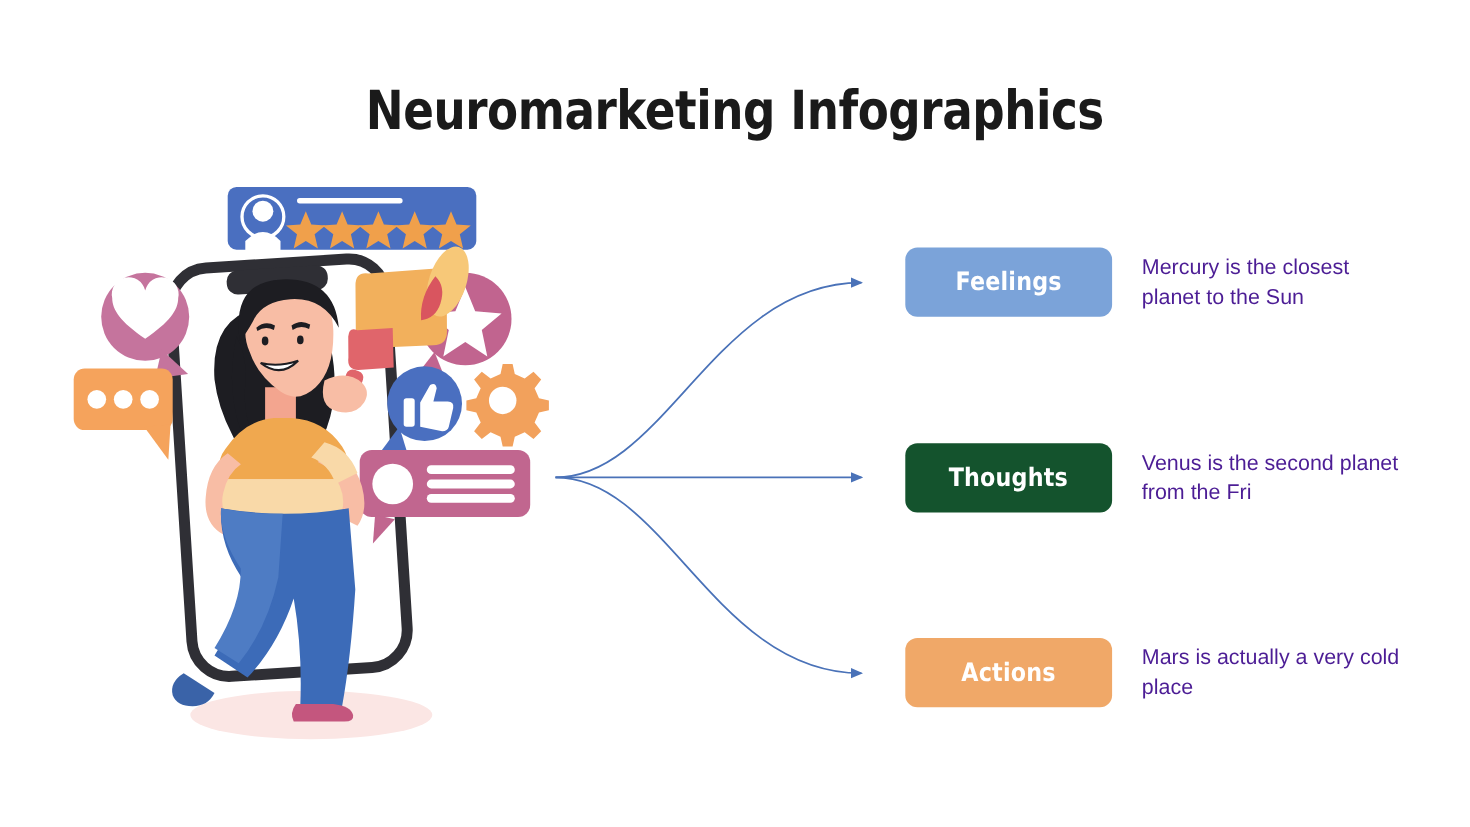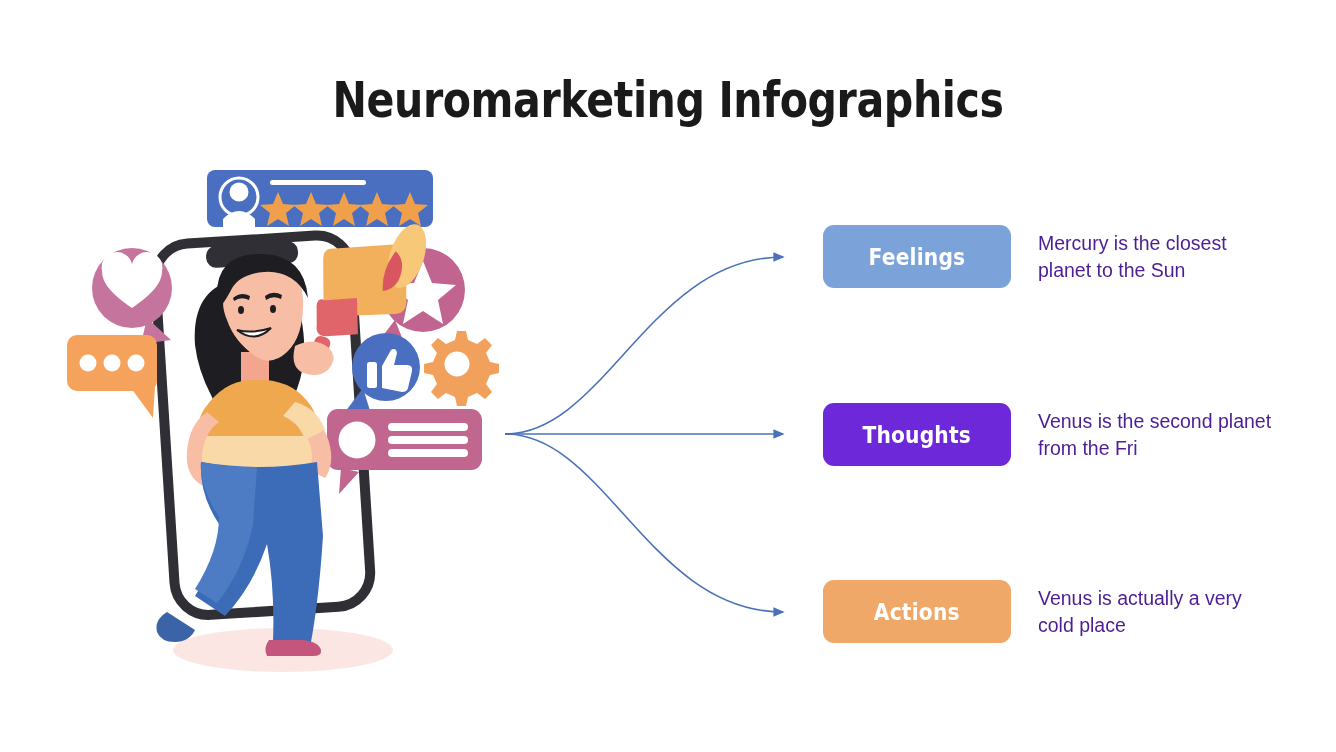--- a/index.html
+++ b/index.html
@@ -221,26 +221,26 @@
   </div>
 
   <div class="row row-0">
     <div class="cat-box" style="background:#7ba3d9">
       <span class="cat-label">Feelings</span>
     </div>
     <div class="desc">Mercury is the closest planet to the Sun</div>
   </div>
 
   <div class="row row-1">
-    <div class="cat-box" style="background:#6d28d9">
+    <div class="cat-box" style="background:#14532d">
       <span class="cat-label">Thoughts</span>
     </div>
     <div class="desc">Venus is the second planet from the Fri</div>
   </div>
 
   <div class="row row-2">
     <div class="cat-box" style="background:#f0a868">
       <span class="cat-label">Actions</span>
     </div>
-    <div class="desc">Venus is actually a very cold place</div>
+    <div class="desc">Mars is actually a very cold place</div>
   </div>
 
 </div>
 
 </body></html>

